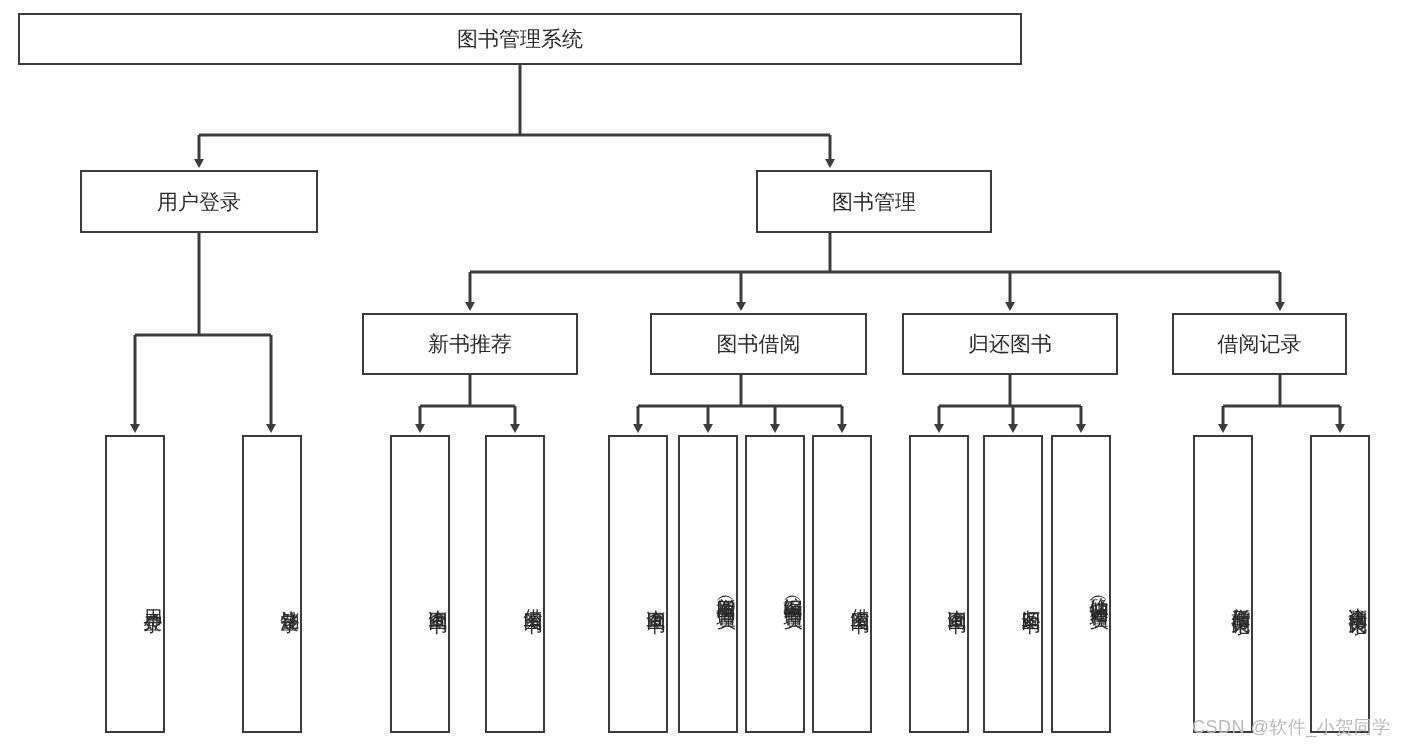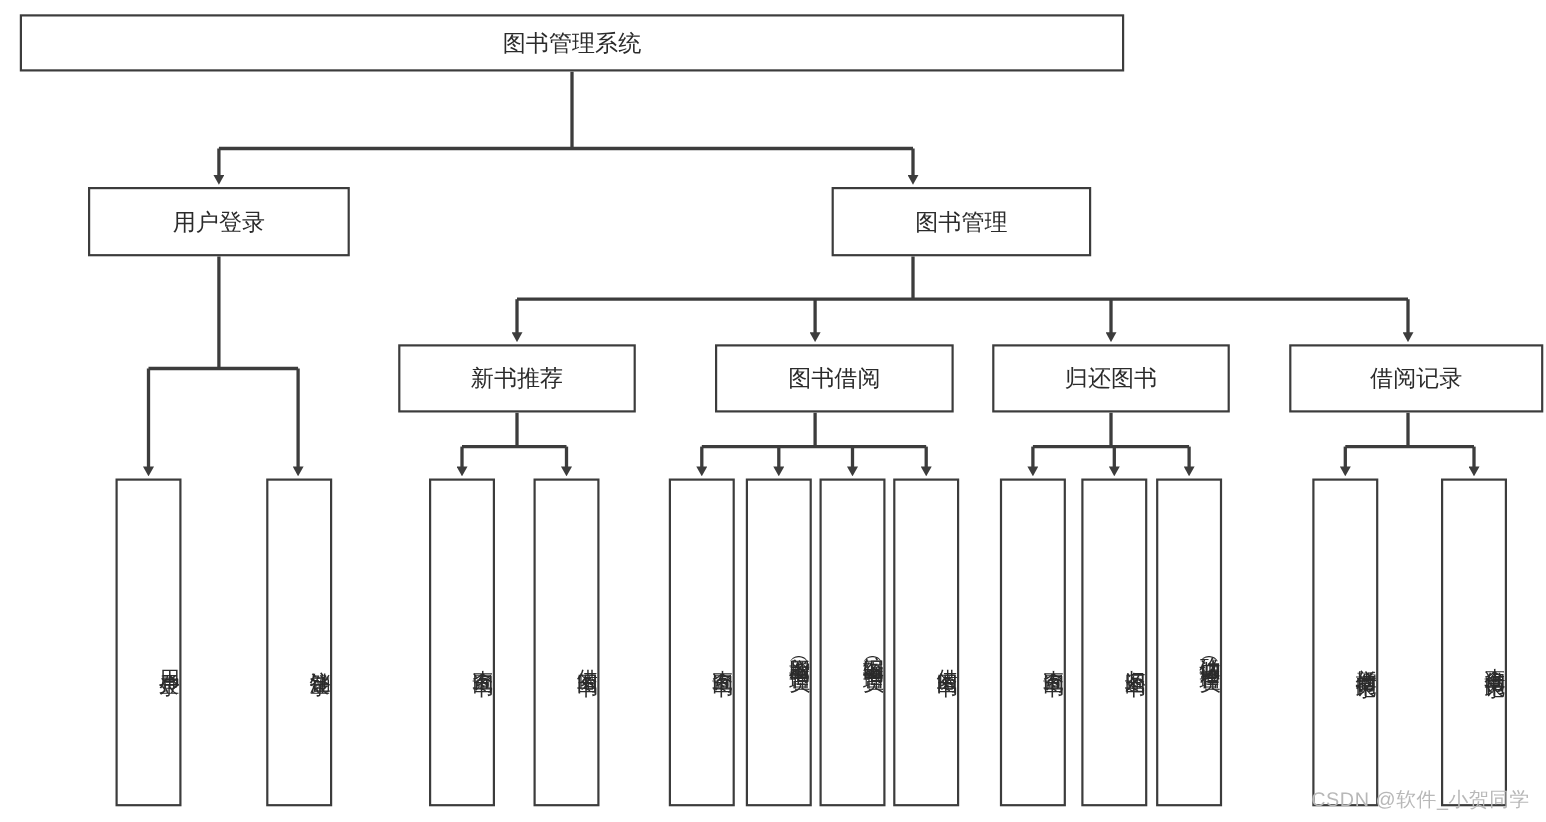--- a/index.html
+++ b/index.html
@@ -134,21 +134,21 @@
 
   <div class="node level2" style="left:362px; top:313px; width:216px; height:62px;">
     <span>新书推荐</span>
   </div>
   <div class="node level2" style="left:650px; top:313px; width:217px; height:62px;">
     <span>图书借阅</span>
   </div>
   <div class="node level2" style="left:902px; top:313px; width:216px; height:62px;">
     <span>归还图书</span>
   </div>
-  <div class="node level2" style="left:1172px; top:313px; width:231px; height:62px;">
+  <div class="node level2" style="left:1172px; top:313px; width:175px; height:62px;">
     <span>借阅记录</span>
   </div>
 
   <div class="node leaf" style="left:105px; top:435px; width:60px; height:298px;">
     <span>用户登录</span>
   </div>
   <div class="node leaf" style="left:242px; top:435px; width:60px; height:298px;">
     <span>注销登录</span>
   </div>
 

